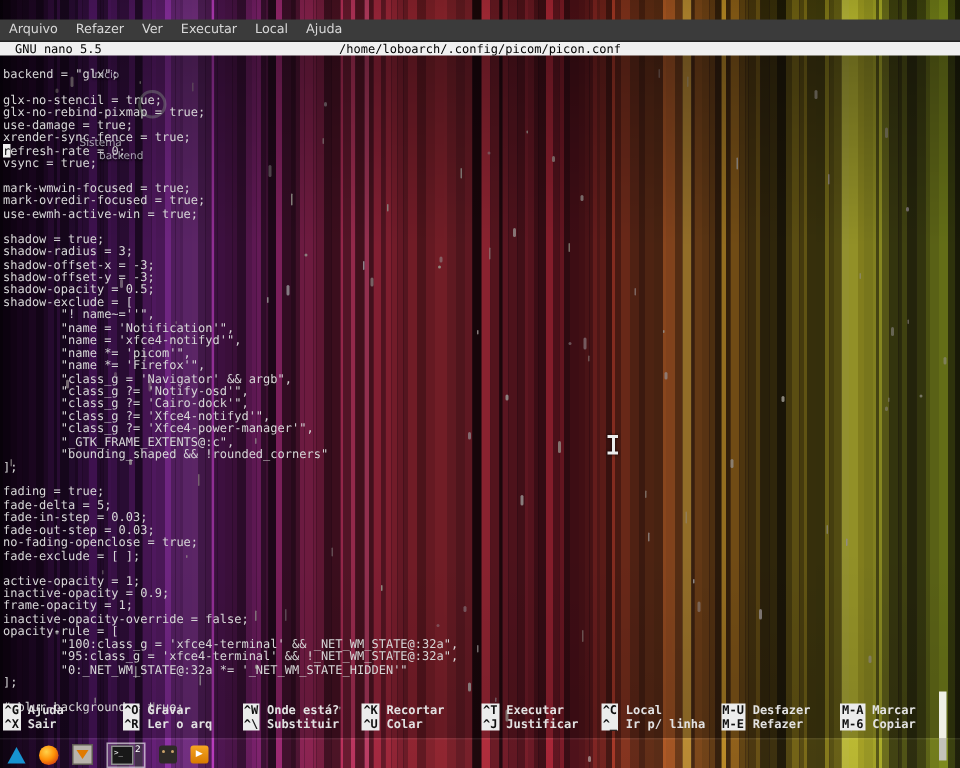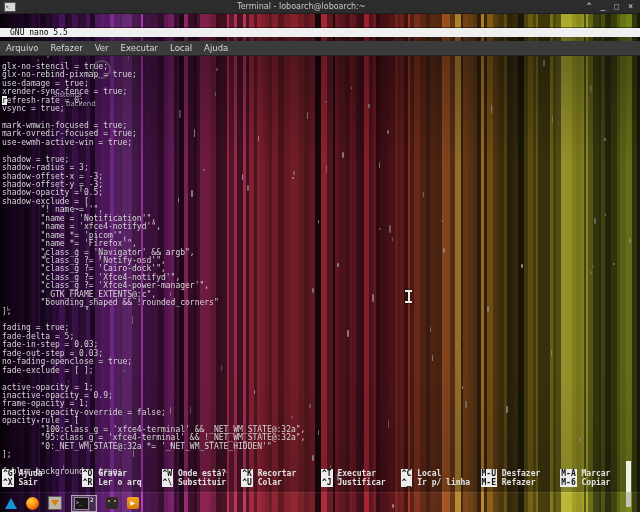--- a/index.html
+++ b/index.html
@@ -18,21 +18,21 @@
   
   .titlebar{position:absolute;left:0;top:0;right:0;height:13px;background:#2c2c2c;
      border-bottom:1px solid #1f1f1f;display:flex;align-items:center;z-index:4;}
   .win-icon{width:9px;height:8px;margin-left:4px;background:#d8d8d8;border:1px solid #555;
      font:4px/7px "DejaVu Sans Mono",monospace;color:#111;text-align:left;padding-left:1px;}
   .title-text{flex:1;text-align:center;font-size:8px;color:#c9c9c9;}
   .win-btns{display:flex;gap:9px;margin-right:7px;}
   .win-btn{font:bold 8px/12px "DejaVu Sans Mono",monospace;color:#b5b5b5;cursor:default;}
 
   .menubar{position:absolute;left:0;top:13px;right:0;height:14px;background:#3b3b3b;
-     border-bottom:1px solid #242424;display:flex;align-items:center;z-index:4;margin-top:28px;}
+     border-bottom:1px solid #242424;display:flex;align-items:center;z-index:4;}
   .menu-item{font-size:8.5px;color:#d8d8d8;padding:0 6px;}
 
   .termbody{position:absolute;left:0;top:27px;right:0;height:465px;
      background:rgba(7,3,9,.44);z-index:2;
      font-family:"DejaVu Sans Mono",monospace;}
   .nanohead{position:absolute;left:0;top:1px;right:0;height:9px;background:#f0f0f0;color:#000;
      font:8px/9px "DejaVu Sans Mono",monospace;}
   .nano-version{position:absolute;left:10px;top:0;}
   .nano-path{position:absolute;left:50%;transform:translateX(-50%);top:0;white-space:nowrap;}
 
@@ -356,43 +356,34 @@
       <div class="speck" style="left: 430px; top: 327px; width: 1px; height: 5px; background: rgba(255, 249, 234, 0.66);"></div>
       <div class="speck" style="left: 258px; top: 136px; width: 1px; height: 5px; background: rgba(255, 249, 233, 0.9);"></div>
     </div>
   <div class="bright-bar"></div>
 
   <span class="ghost ghost-inicio">Início</span>
   <span class="ghost ghost-sistema">Sistema</span>
   <span class="ghost ghost-arquivos">backend</span>
   <div class="ghost-ring"></div>
 
-  <div class="titlebar">
-    <div class="win-icon">&gt;_</div>
-    <div class="title-text">Terminal - loboarch@loboarch:~</div>
-    <div class="win-btns">
-      <span class="win-btn">^</span>
-      <span class="win-btn">_</span>
-      <span class="win-btn">□</span>
-      <span class="win-btn">×</span>
-    </div>
-  </div>
 
   <div class="menubar" id="menubar">
       <span class="menu-item">Arquivo</span>
       <span class="menu-item">Refazer</span>
       <span class="menu-item">Ver</span>
       <span class="menu-item">Executar</span>
       <span class="menu-item">Local</span>
       <span class="menu-item">Ajuda</span>
     </div>
 
   <div class="termbody">
     <div class="nanohead">
       <span class="nano-version">GNU nano 5.5</span>
+      <span class="nano-path">/home/loboarch/.config/picom/picon.conf</span>
     </div>
 
     <pre class="config" id="config"><div>backend = "glx";</div><div>&nbsp;</div><div>glx-no-stencil = true;</div><div>glx-no-rebind-pixmap = true;</div><div>use-damage = true;</div><div>xrender-sync-fence = true;</div><div><span class="cursor">r</span>efresh-rate = 0;</div><div>vsync = true;</div><div>&nbsp;</div><div>mark-wmwin-focused = true;</div><div>mark-ovredir-focused = true;</div><div>use-ewmh-active-win = true;</div><div>&nbsp;</div><div>shadow = true;</div><div>shadow-radius = 3;</div><div>shadow-offset-x = -3;</div><div>shadow-offset-y = -3;</div><div>shadow-opacity = 0.5;</div><div>shadow-exclude = [</div><div>        "! name~=''",</div><div>        "name = 'Notification'",</div><div>        "name = 'xfce4-notifyd'",</div><div>        "name *= 'picom'",</div><div>        "name *= 'Firefox'",</div><div>        "class_g = 'Navigator' &amp;&amp; argb",</div><div>        "class_g ?= 'Notify-osd'",</div><div>        "class_g ?= 'Cairo-dock'",</div><div>        "class_g ?= 'Xfce4-notifyd'",</div><div>        "class_g ?= 'Xfce4-power-manager'",</div><div>        "_GTK_FRAME_EXTENTS@:c",</div><div>        "bounding_shaped &amp;&amp; !rounded_corners"</div><div>];</div><div>&nbsp;</div><div>fading = true;</div><div>fade-delta = 5;</div><div>fade-in-step = 0.03;</div><div>fade-out-step = 0.03;</div><div>no-fading-openclose = true;</div><div>fade-exclude = [ ];</div><div>&nbsp;</div><div>active-opacity = 1;</div><div>inactive-opacity = 0.9;</div><div>frame-opacity = 1;</div><div>inactive-opacity-override = false;</div><div>opacity-rule = [</div><div>        "100:class_g = 'xfce4-terminal' &amp;&amp; _NET_WM_STATE@:32a",</div><div>        "95:class_g = 'xfce4-terminal' &amp;&amp; !_NET_WM_STATE@:32a",</div><div>        "0:_NET_WM_STATE@:32a *= '_NET_WM_STATE_HIDDEN'"</div><div>];</div><div>&nbsp;</div><div># blur-background = true;</div></pre>
 
     <div class="shortcuts" id="shortcuts">
         <div class="srow">
           <span class="scell"><span class="key">^G</span> Ajuda</span>
           <span class="scell"><span class="key">^O</span> Gravar</span>
           <span class="scell"><span class="key">^W</span> Onde está?</span>
           <span class="scell"><span class="key">^K</span> Recortar</span>

